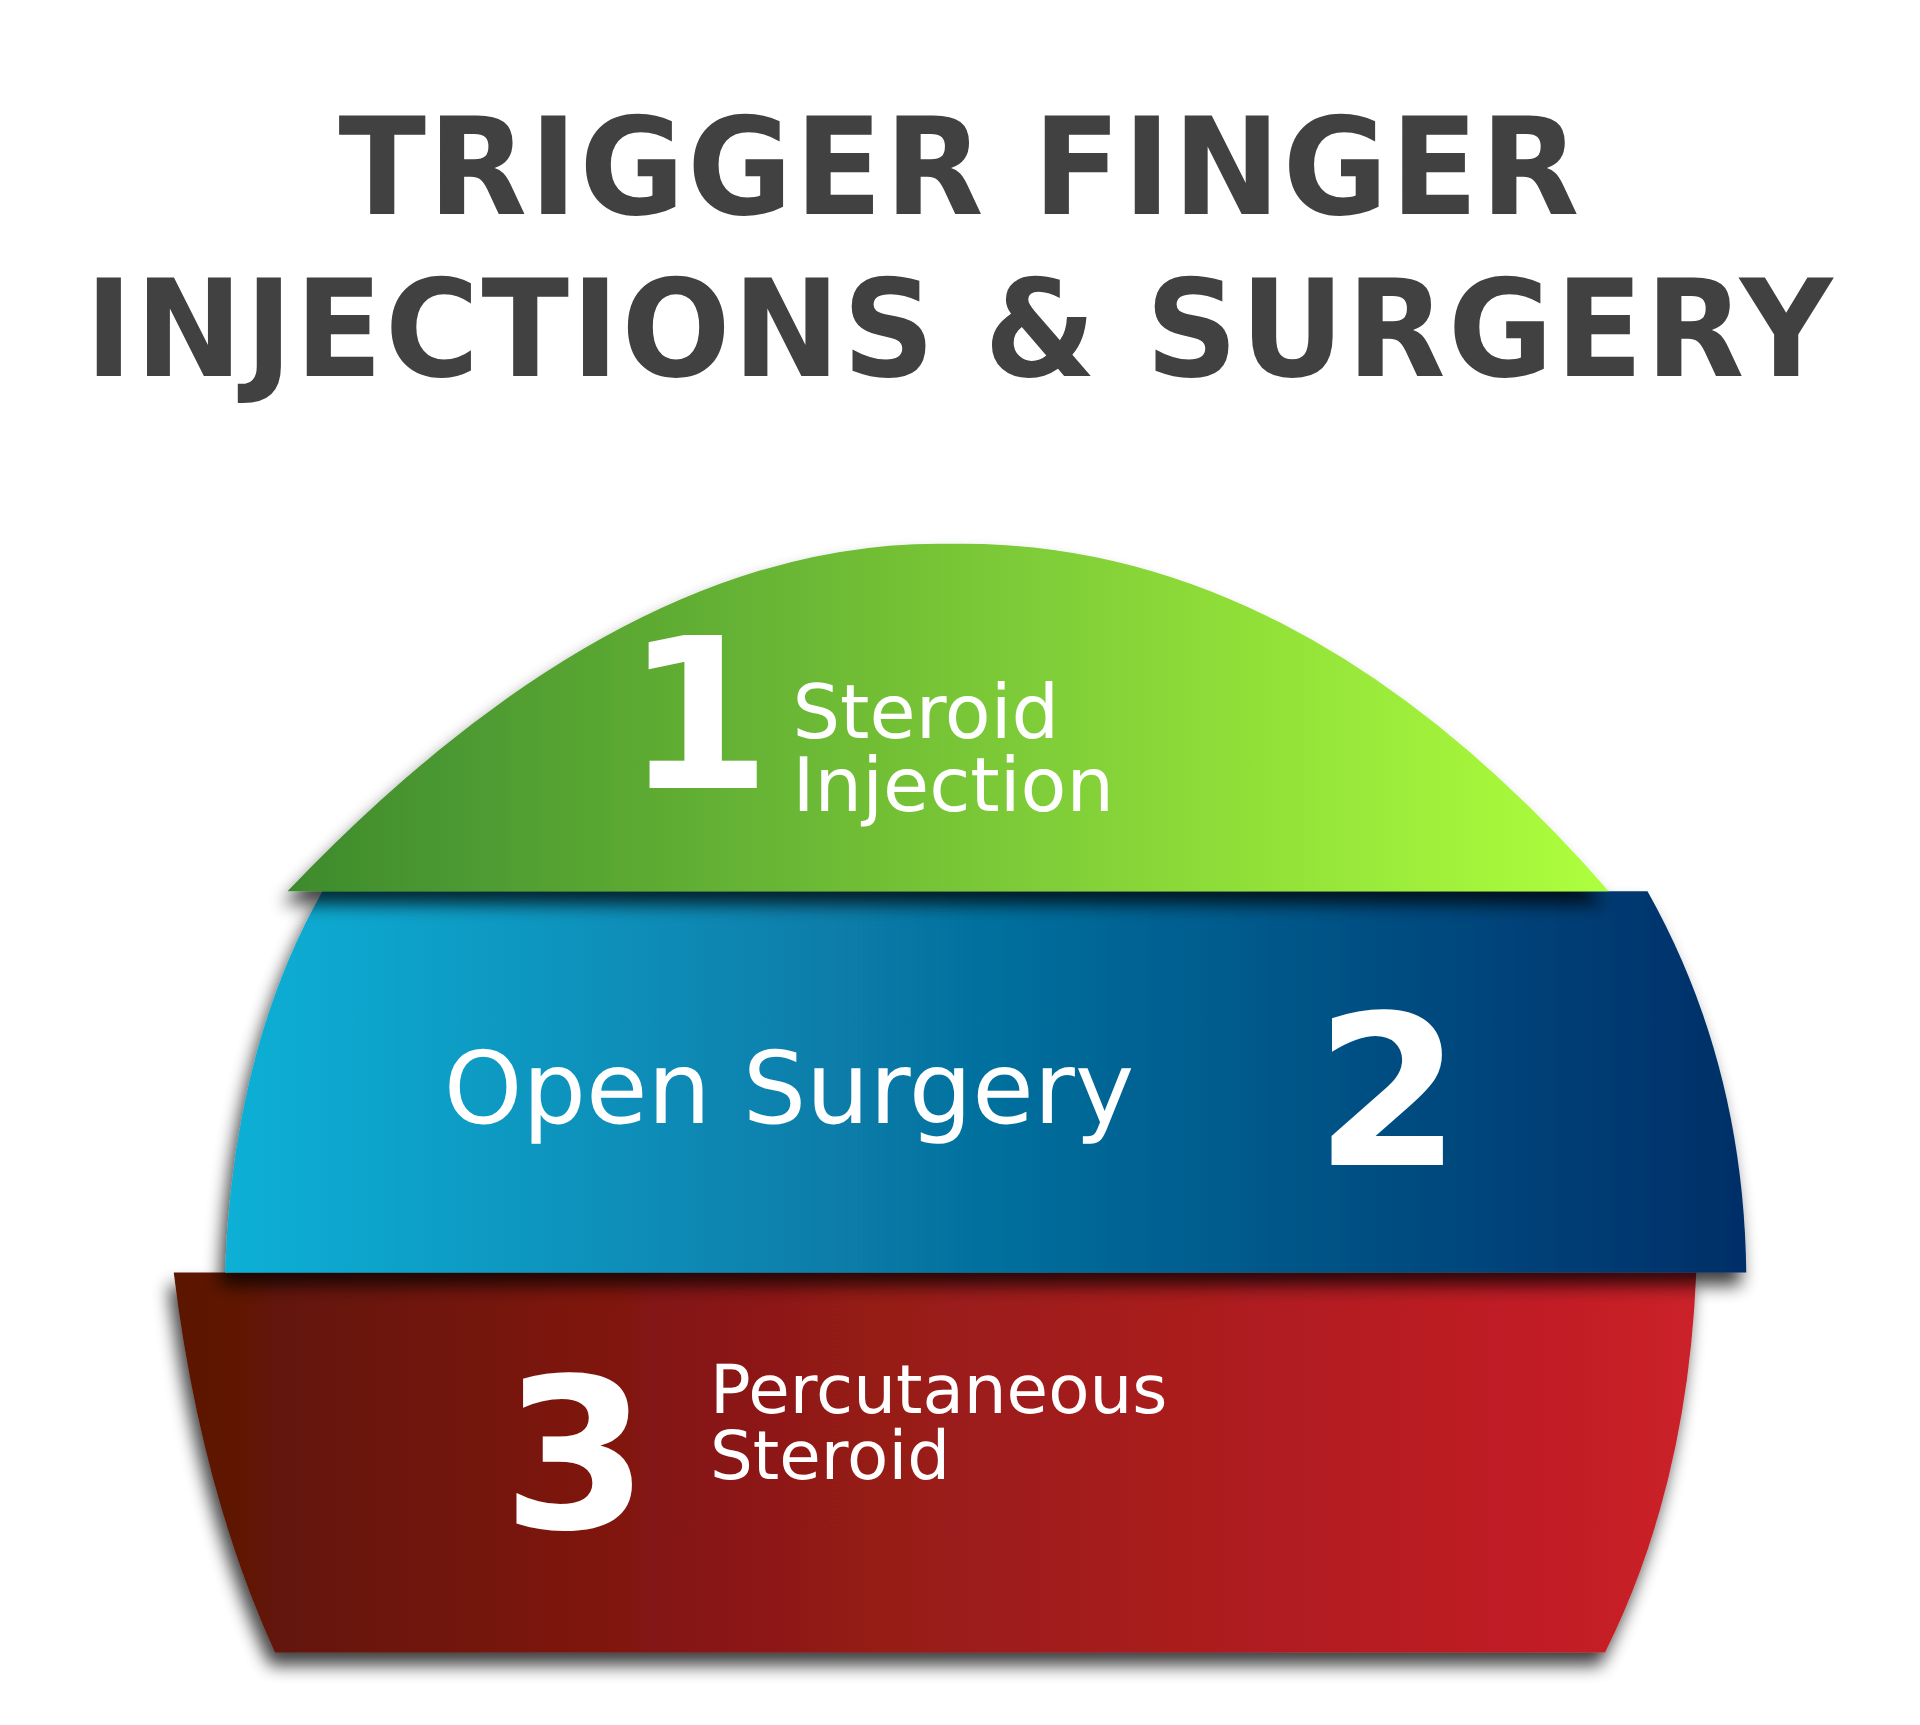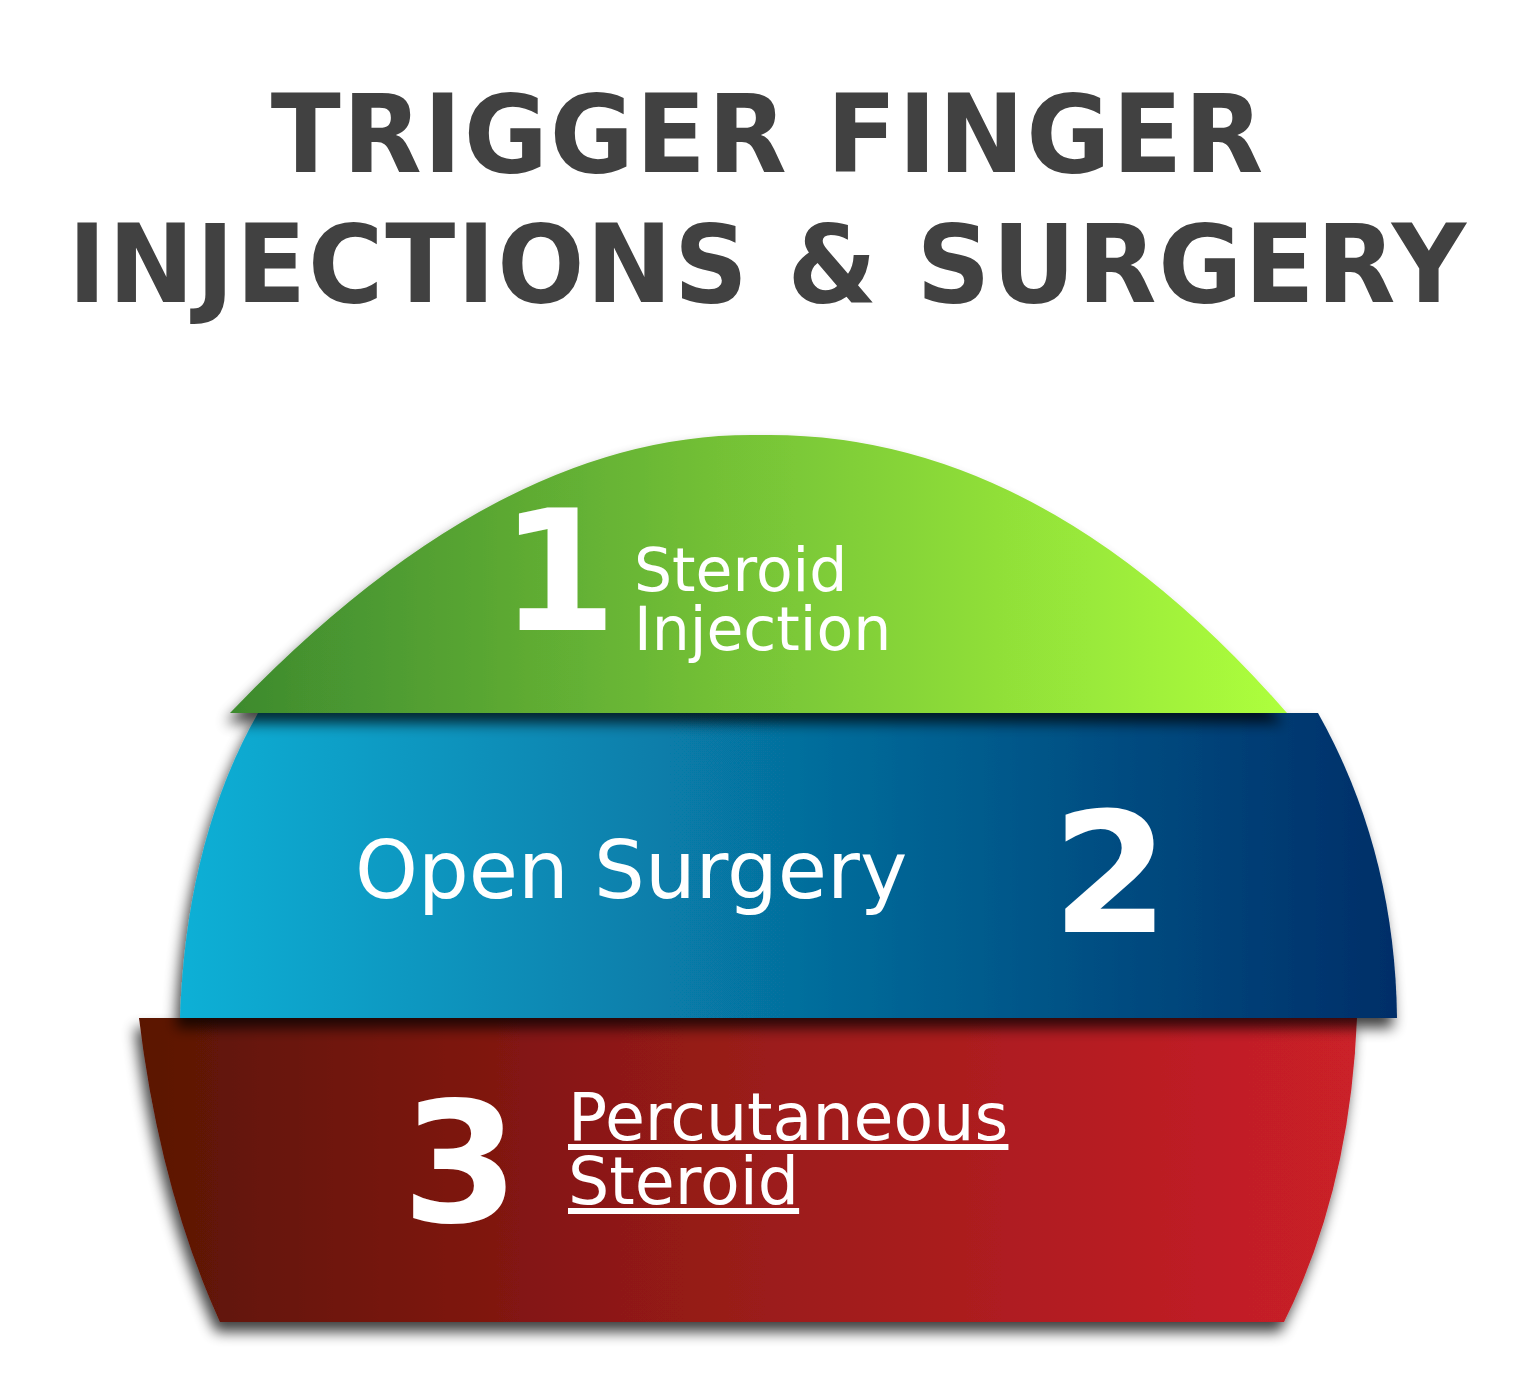--- a/index.html
+++ b/index.html
@@ -68,16 +68,16 @@
   <div>Steroid</div>
   <div>Injection</div>
 </div>
 
 <div class="lbl txt" style="left:355px; top:832px; font-size:80px;">
   <span>Open Surgery</span>
 </div>
 <div class="lbl num" style="left:1052px; top:790px; font-size:168px; line-height:168px;">2</div>
 
 <div class="lbl num" style="left:402px; top:1080px; font-size:168px; line-height:168px;">3</div>
-<div class="lbl txt" style="left:568px; top:1086px; font-size:65px;text-decoration:underline;">
+<div class="lbl txt" style="left:568px; top:1086px; font-size:54px;">
   <div>Percutaneous</div>
   <div>Steroid</div>
 </div>
 
 </body></html>

